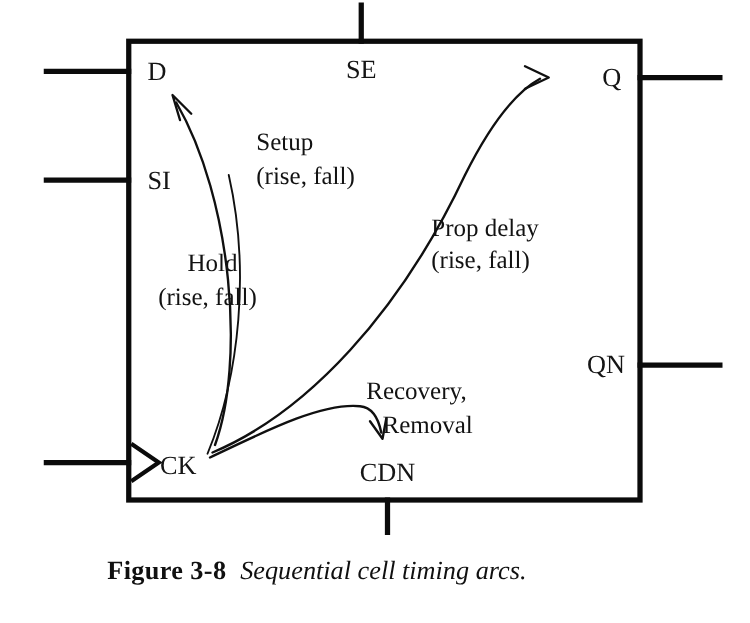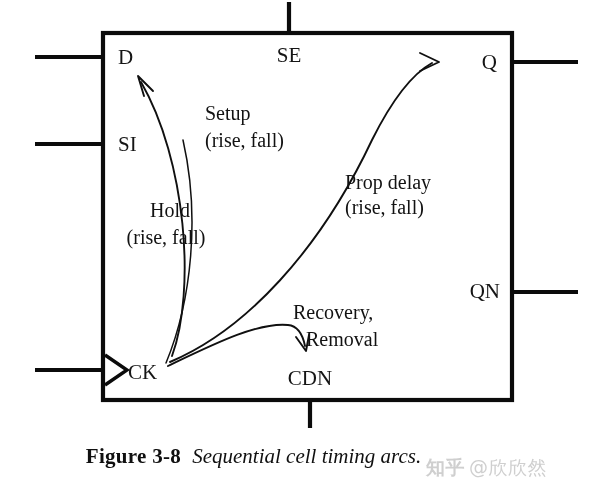--- a/index.html
+++ b/index.html
@@ -161,17 +161,14 @@
       <text class="arc-label" x="293" y="319" text-anchor="start">Recovery,</text>
       <text class="arc-label" x="306" y="346" text-anchor="start">Removal</text>
     </g>
 
   </svg>
 
   <div id="caption">
     <span id="caption-figno">Figure 3-8</span><span id="caption-text">Sequential cell timing arcs.</span>
   </div>
 
-  <div id="watermark">
-    <span class="wm-logo">知乎</span><span>@欣欣然</span>
-  </div>
 
 </div>
 
 </body></html>

